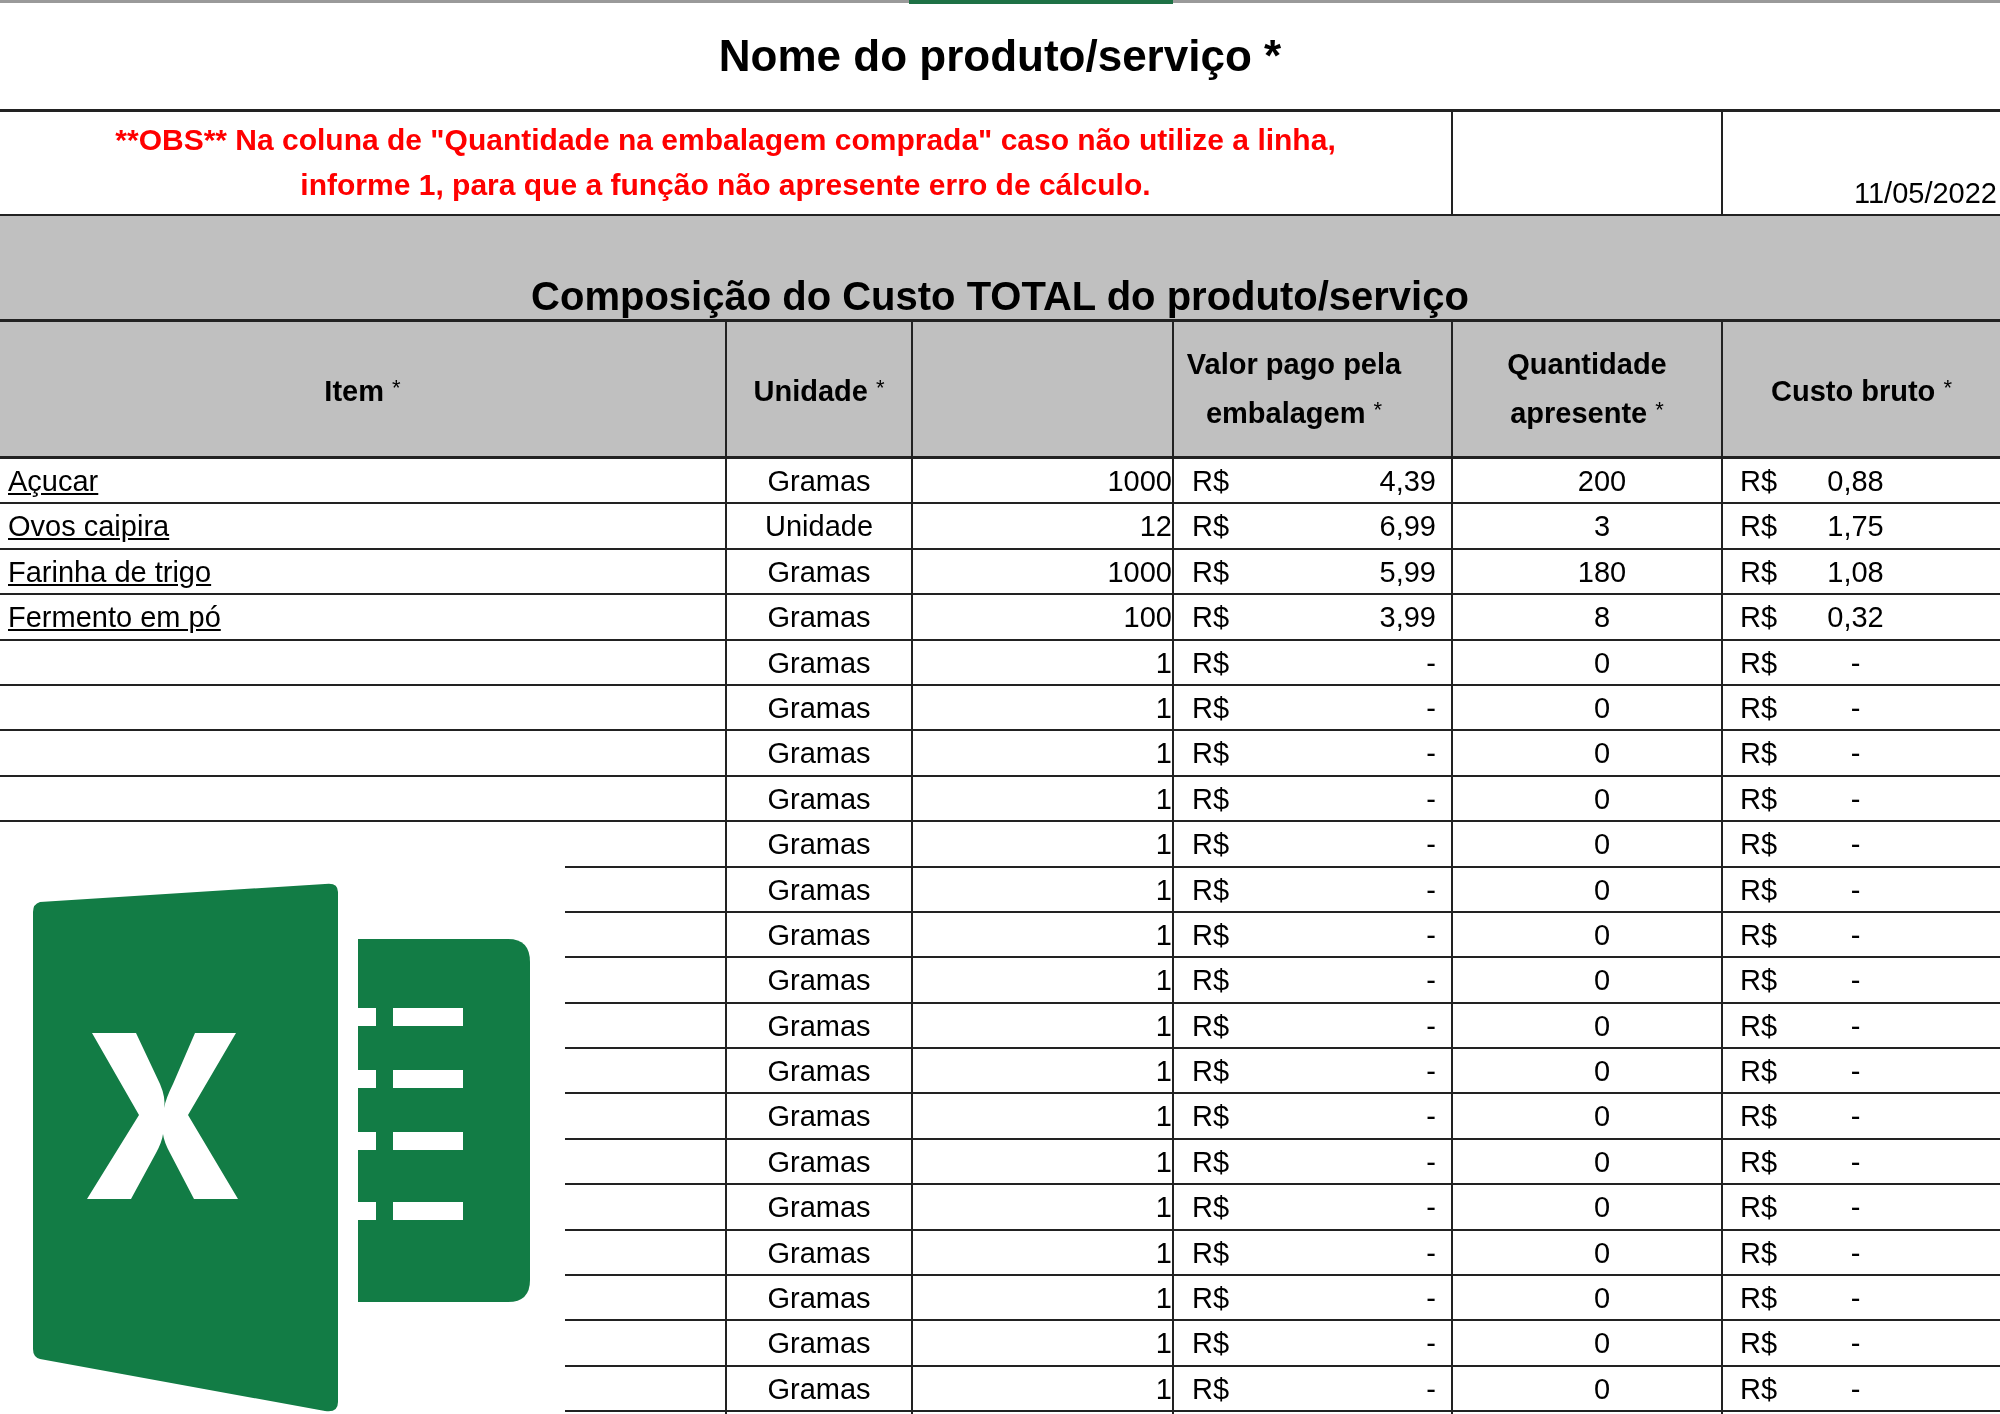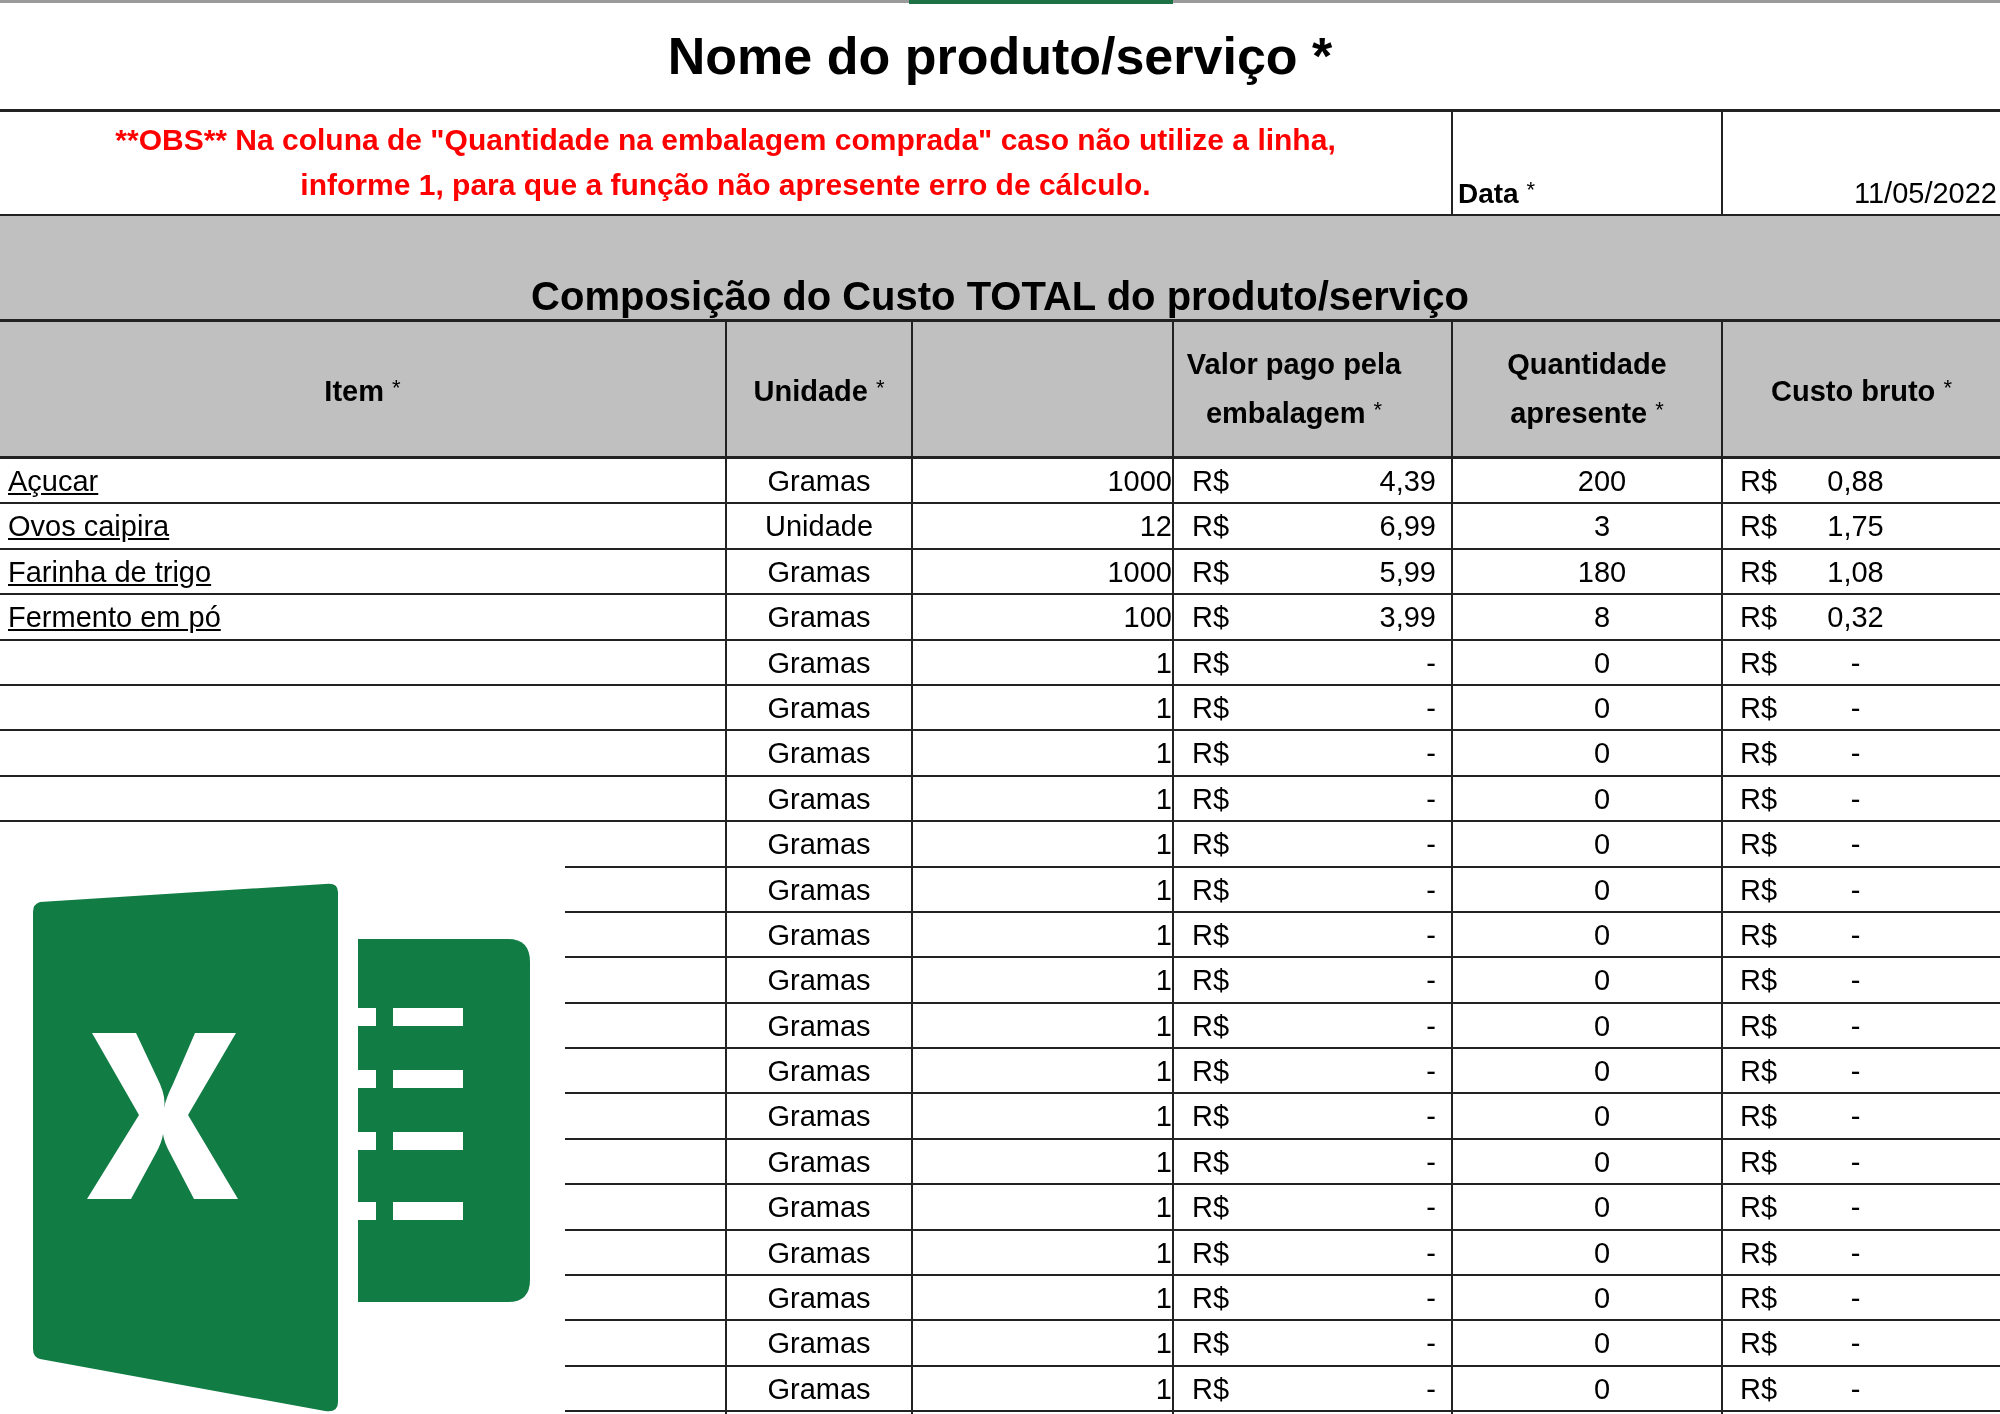--- a/index.html
+++ b/index.html
@@ -3,21 +3,21 @@
 <meta charset="utf-8">
 <style>
   html, body { margin:0; padding:0; background:#ffffff; }
   body { width:2000px; height:1414px; position:relative; overflow:hidden;
          font-family:"Liberation Sans", sans-serif; color:#000; }
   .topline { position:absolute; left:0; top:0; width:2000px; height:3px; background:#9a9a9a; }
   .topline-sel { position:absolute; left:909px; top:0; width:264px; height:4px; background:#1e7145; }
 
   .title-row { position:absolute; left:0; top:3px; width:2000px; height:106px;
                display:flex; align-items:center; justify-content:center;
-               font-weight:bold; font-size:52px; border-bottom:3px solid #222; }
+               font-weight:bold; font-size:44px; border-bottom:3px solid #222; }
 
   .obs-row { position:absolute; left:0; top:110px; width:2000px; height:104px; border-bottom:3px solid #222; }
   .obs-text { position:absolute; left:0; top:0; width:1451px; height:104px;
               color:#ff0000; font-weight:bold; font-size:30px; line-height:45px;
               text-align:center; display:flex; align-items:center; justify-content:center; padding-top:0; }
   .vline { position:absolute; top:0; width:2px; background:#222; }
   .data-label { position:absolute; left:1458px; bottom:4px; font-size:28px; font-weight:bold; }
   .data-label .ast { font-weight:normal; font-size:22px; vertical-align:6px; }
   .data-value { position:absolute; right:3px; bottom:4px; font-size:29px; }
 
@@ -60,23 +60,20 @@
 </div>
 
 <div class="obs-row">
   <div class="obs-text">
     <div>
       <div>**OBS** Na coluna de "Quantidade na embalagem comprada" caso não utilize a linha,</div>
       <div>informe 1, para que a função não apresente erro de cálculo.</div>
     </div>
   </div>
   <div class="vline" style="left:1451px;height:104px;"></div>
-  <div style="position:absolute;left:1453px;top:0;width:268px;height:104px;">
-    <span class="data-label" style="left:5px;"><span>Data</span> <span class="ast">*</span></span>
-  </div>
   <div class="vline" style="left:1721px;height:104px;"></div>
   <div style="position:absolute;left:1723px;top:0;width:277px;height:104px;">
     <span class="data-value">11/05/2022</span>
   </div>
 </div>
 
 <div class="section-row">
   <span>Composição do Custo TOTAL do produto/serviço</span>
 </div>
 

